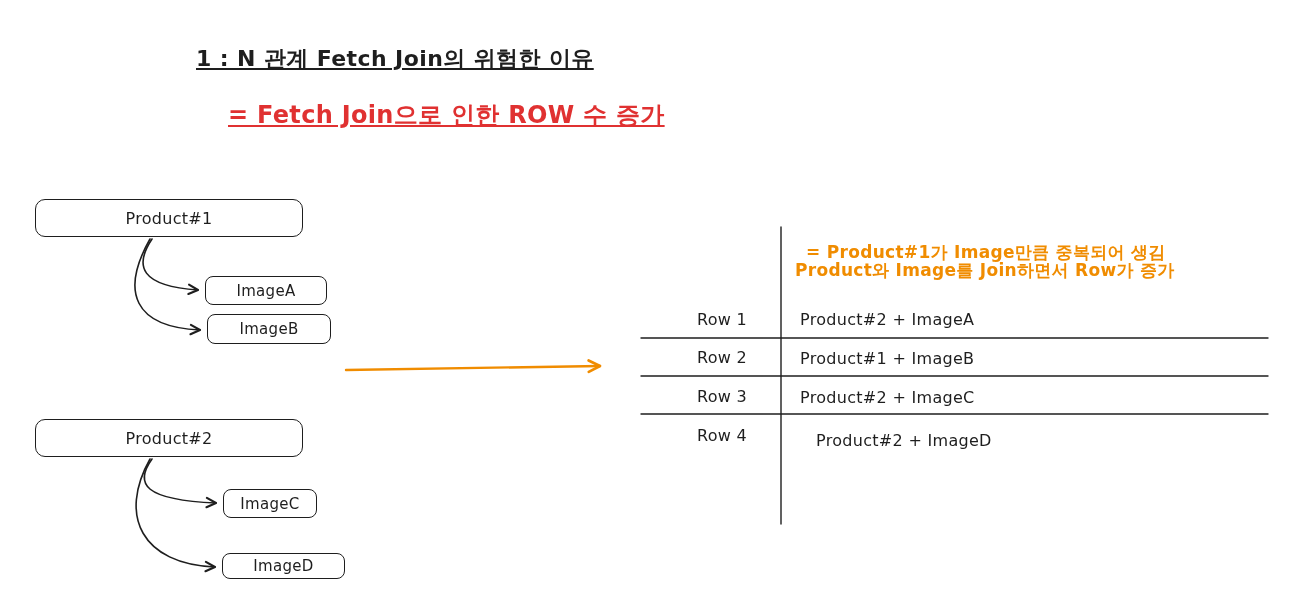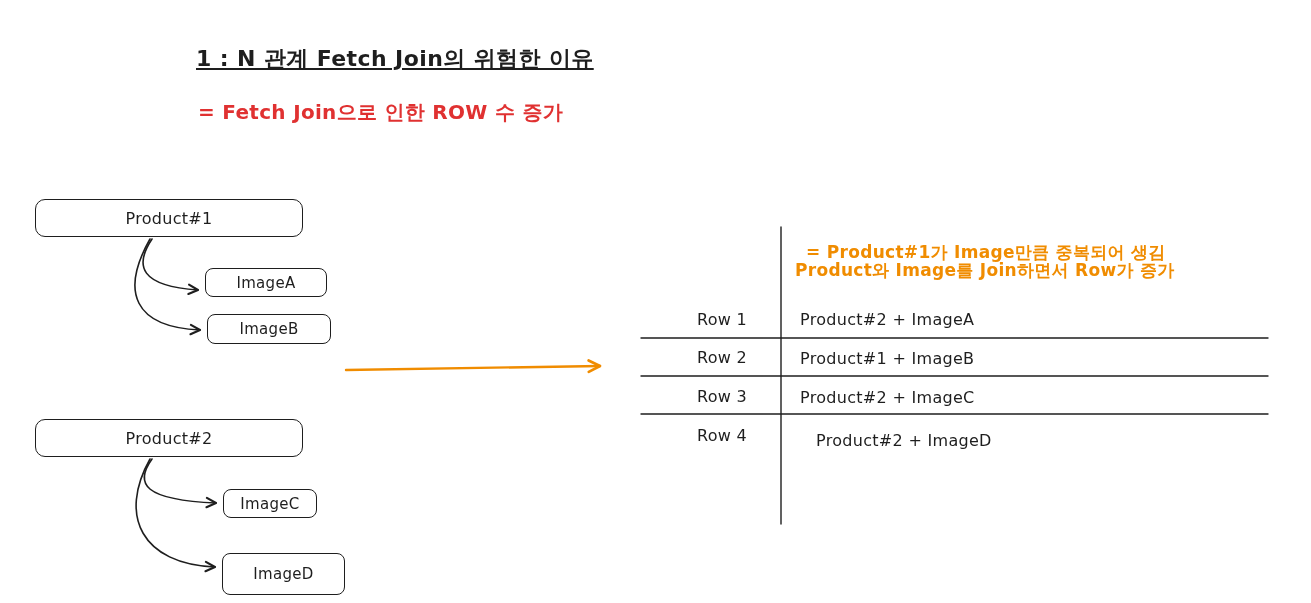--- a/index.html
+++ b/index.html
@@ -16,23 +16,24 @@
     overflow: hidden;
   }
   .layer { position: absolute; inset: 0; width: 1311px; height: 603px; }
   .title {
     position: absolute; left: 196px; top: 44px;
     font-size: 22px; font-weight: 600; letter-spacing: 0.4px;
     color: var(--ink, #1e1e1e);
     text-decoration: underline;
   }
   .subtitle {
-    position: absolute; left: 198px; top: 99px;
-    font-size: 20px; font-weight: 600; letter-spacing: 0.3px;
+    position: absolute; left: 228px; top: 99px;
+    font-size: 24px; font-weight: 600; letter-spacing: 0.3px;
     color: var(--red, #e03131);
+    text-decoration: underline;
   }
   .box {
     position: absolute;
     border: 1.7px solid var(--ink, #1e1e1e);
     border-radius: 10px;
     background: #ffffff;
     display: flex; align-items: center; justify-content: center;
     font-size: 16px; font-weight: 500; letter-spacing: 0.3px;
   }
   .box.small { border-radius: 8px; font-size: 15px; }
@@ -80,34 +81,34 @@
     <line class="stroke-table" x1="641" y1="376" x2="1268" y2="376"></line>
     <line class="stroke-table" x1="641" y1="414" x2="1268" y2="414"></line>
   </svg>
 
   <div class="title">1 : N 관계 Fetch Join의 위험한 이유</div>
   <div class="subtitle">= Fetch Join으로 인한 ROW 수 증가</div>
 
   <div class="box" style="left:35px; top:199px; width:268px; height:38px;">
     <span>Product#1</span>
   </div>
-  <div class="box small" style="left:205px; top:268px; width:122px; height:29px;">
+  <div class="box small" style="left:205px; top:276px; width:122px; height:29px;">
     <span>ImageA</span>
   </div>
   <div class="box small" style="left:207px; top:314px; width:124px; height:30px;">
     <span>ImageB</span>
   </div>
 
   <div class="box" style="left:35px; top:419px; width:268px; height:38px;">
     <span>Product#2</span>
   </div>
   <div class="box small" style="left:223px; top:489px; width:94px; height:29px;">
     <span>ImageC</span>
   </div>
-  <div class="box small" style="left:222px; top:553px; width:123px; height:42px;">
+  <div class="box small" style="left:222px; top:553px; width:123px; height:26px;">
     <span>ImageD</span>
   </div>
 
   <div class="annotation-line" style="left:795px; top:213px;margin-top:46px;">Product와 Image를 Join하면서 Row가 증가</div>
   <div class="annotation-line" style="left:806px; top:241px;">= Product#1가 Image만큼 중복되어 생김</div>
 
   <div class="row-label" style="left:697px; top:310px;">Row 1</div>
   <div class="row-value" style="left:800px; top:310px;">Product#2 + ImageA</div>
 
   <div class="row-label" style="left:697px; top:348px;">Row 2</div>

